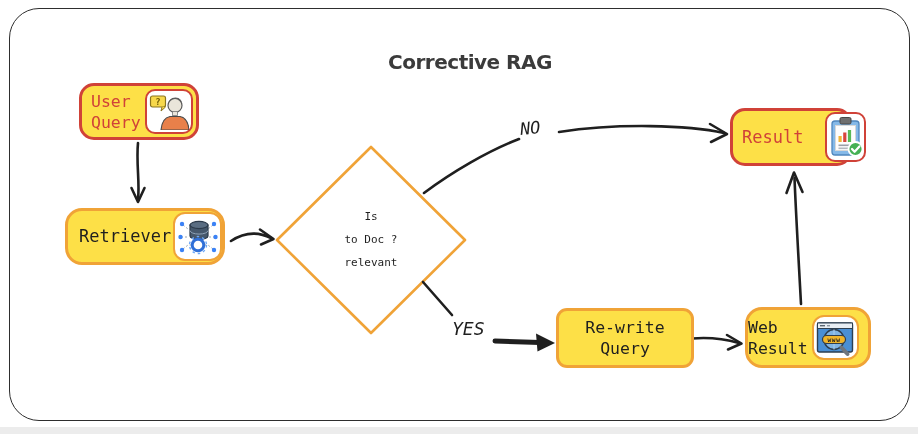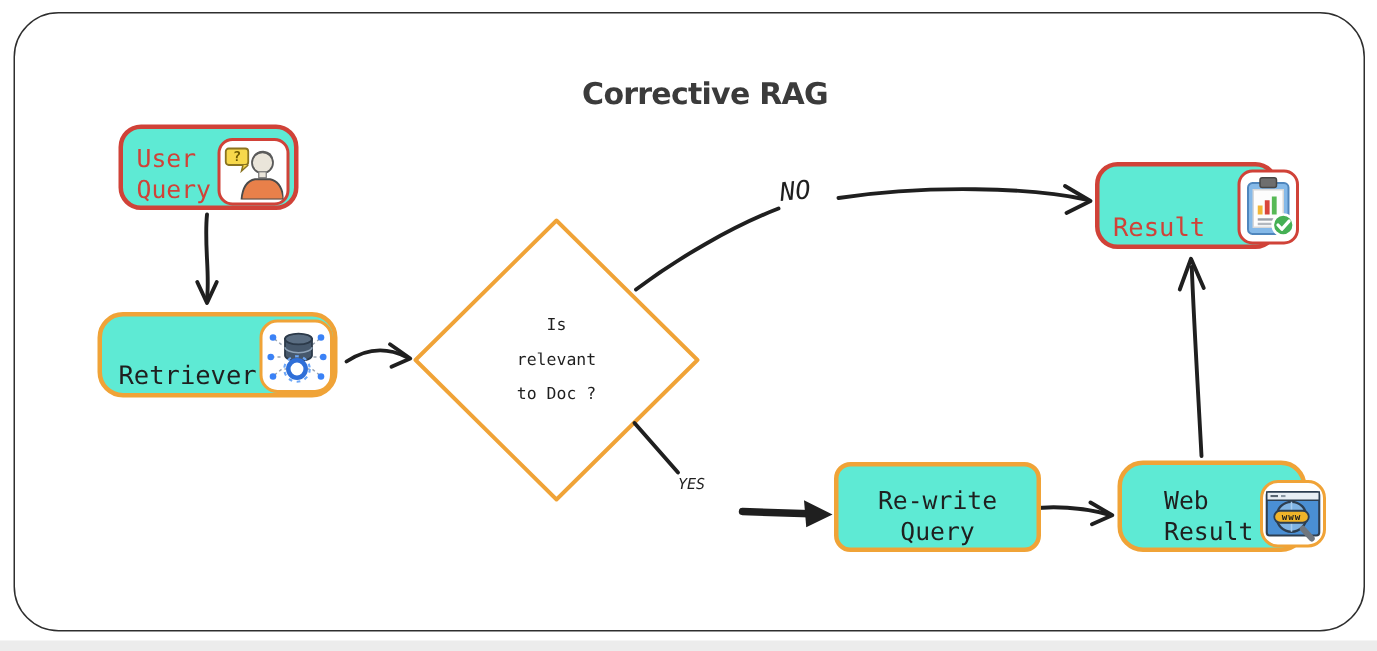--- a/index.html
+++ b/index.html
@@ -12,43 +12,43 @@
          border:1.6px solid #2e2e2e;border-radius:30px;background:#fff;}
   .bottom-strip{position:absolute;left:0;top:427px;width:918px;height:7px;background:#ececec;}
   .title{position:absolute;left:300px;top:50px;width:340px;text-align:center;
          font-family:"DejaVu Sans",sans-serif;font-weight:800;font-size:20px;
          letter-spacing:-0.5px;color:var(--title);}
   svg.layer{position:absolute;left:0;top:0;width:918px;height:434px;}
   .stroke{stroke:var(--ink);stroke-width:2.6;fill:none;stroke-linecap:round;stroke-linejoin:round;}
   .stroke-thick{stroke:var(--ink);stroke-width:5;fill:none;stroke-linecap:round;}
   .head-fill{fill:var(--ink);stroke:none;}
   .diamond-shape{fill:#fff;stroke:var(--yellow);stroke-width:2.6;stroke-linejoin:round;}
-  .node{position:absolute;background:#5eead4;display:flex;align-items:flex-end;color:var(--ink);}
+  .node{position:absolute;background:#fde047;display:flex;align-items:center;color:var(--ink);}
   .node.red-border{border:3px solid var(--red);color:var(--red);}
   .node.yellow-border{border:3px solid var(--yellow);}
   .icon-frame{display:flex;align-items:center;justify-content:center;background:#fff;}
   .icon-frame.red-border{border:2px solid var(--red);border-radius:10px;}
   .icon-frame.yellow-border{border:2px solid var(--yellow);border-radius:12px;}
   .lbl{font-size:16.5px;line-height:21px;}
   .node-user{left:79px;top:83px;width:120px;height:57px;border-radius:15px;padding-left:9px;gap:4px;}
   .node-user .icon-frame{width:48px;height:45px;}
   .node-retriever{left:65px;top:208px;width:160px;height:57px;border-radius:17px;padding-left:11px;}
   .node-retriever .lbl{font-size:17px;}
   .node-retriever .icon-frame{width:52px;height:49px;margin-left:2px;}
   .node-result{left:730px;top:108px;width:122px;height:58px;border-radius:15px;padding-left:9px;gap:22px;}
   .node-result .lbl{font-size:17px;}
   .node-result .icon-frame{width:45px;height:50px;}
   .node-rewrite{left:556px;top:308px;width:138px;height:60px;border-radius:11px;justify-content:center;text-align:center;}
-  .node-websearch{left:745px;top:307px;width:126px;height:61px;border-radius:17px;padding-left:28px;gap:4px;}
+  .node-websearch{left:745px;top:307px;width:126px;height:61px;border-radius:17px;padding-left:0;gap:4px;}
   .node-websearch .icon-frame{width:47px;height:45px;}
   .diamond-text{position:absolute;left:306px;top:205px;width:130px;text-align:center;
                 font-size:11px;line-height:23px;color:var(--ink);}
   .edge-label{position:absolute;color:var(--ink);font-style:italic;}
   .edge-label.no{left:520px;top:118px;font-size:17px;transform:rotate(-6deg);}
-  .edge-label.yes{left:452px;top:318px;font-size:10px;}
+  .edge-label.yes{left:452px;top:318px;font-size:18px;}
 </style>
 </head>
 <body>
 
 <div class="frame"></div>
 <div class="bottom-strip"></div>
 
 <div class="title">Corrective RAG</div>
 
 <svg class="layer" viewBox="0 0 918 434">
@@ -120,22 +120,22 @@
       <ellipse cx="22" cy="8" rx="9" ry="3.6" fill="#5a6d82" stroke="#2c3a4a" stroke-width="1.2"></ellipse>
       <path d="M13,13.5 a9,3.6 0 0 0 18,0" fill="none" stroke="#8fa3b8" stroke-width="1"></path>
       <circle cx="21" cy="28" r="8.5" fill="none" stroke="#6ea8f7" stroke-width="1.4" stroke-dasharray="2.5,3"></circle>
       <circle cx="21" cy="28" r="5.8" fill="#fff" stroke="#2f6fd8" stroke-width="3"></circle>
     </svg>
   </div>
 </div>
 
 <div class="diamond-text">
   <div>Is</div>
+  <div>to Doc ?</div>
   <div>relevant</div>
-  <div>to Doc ?</div>
 </div>
 
 <div class="edge-label no">NO</div>
 <div class="edge-label yes">YES</div>
 
 <div class="node red-border node-result">
   <div class="lbl">Result</div>
   <div class="icon-frame red-border">
     <svg width="37" height="42" viewBox="0 0 37 42">
       <rect x="5" y="5" width="27" height="34" rx="3" fill="#85b9e8" stroke="#4f86bd" stroke-width="1.3"></rect>

